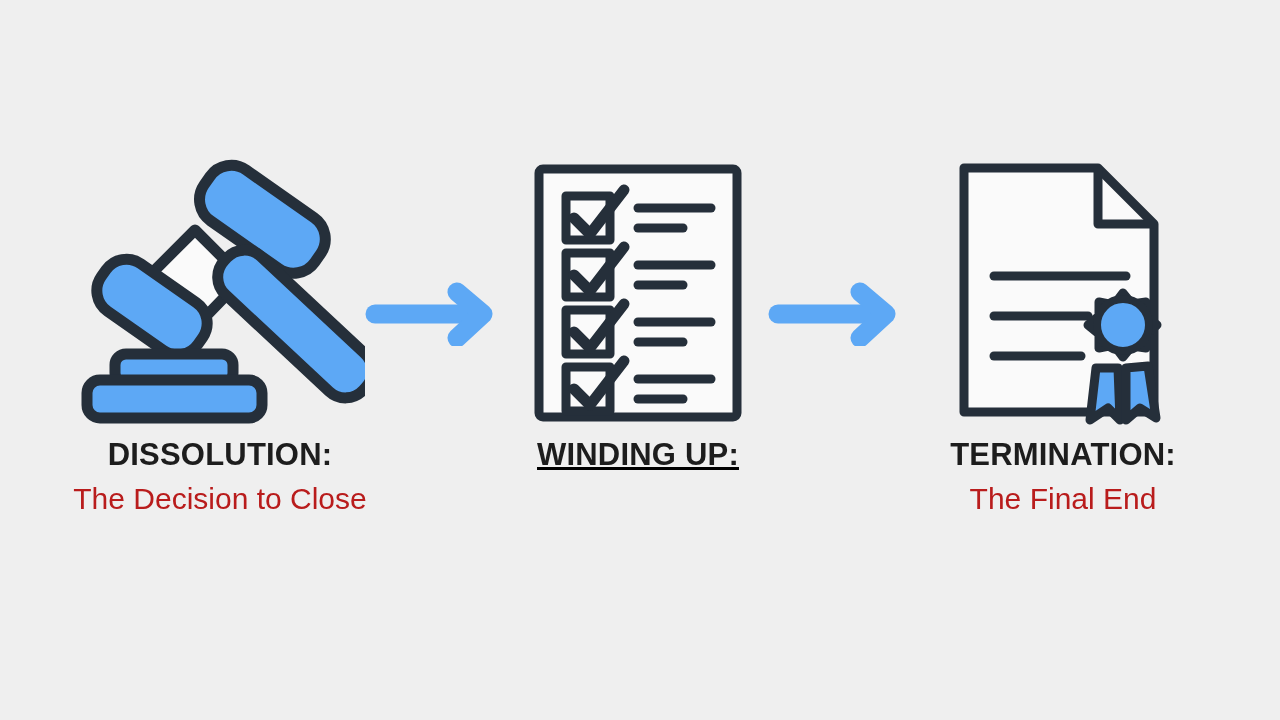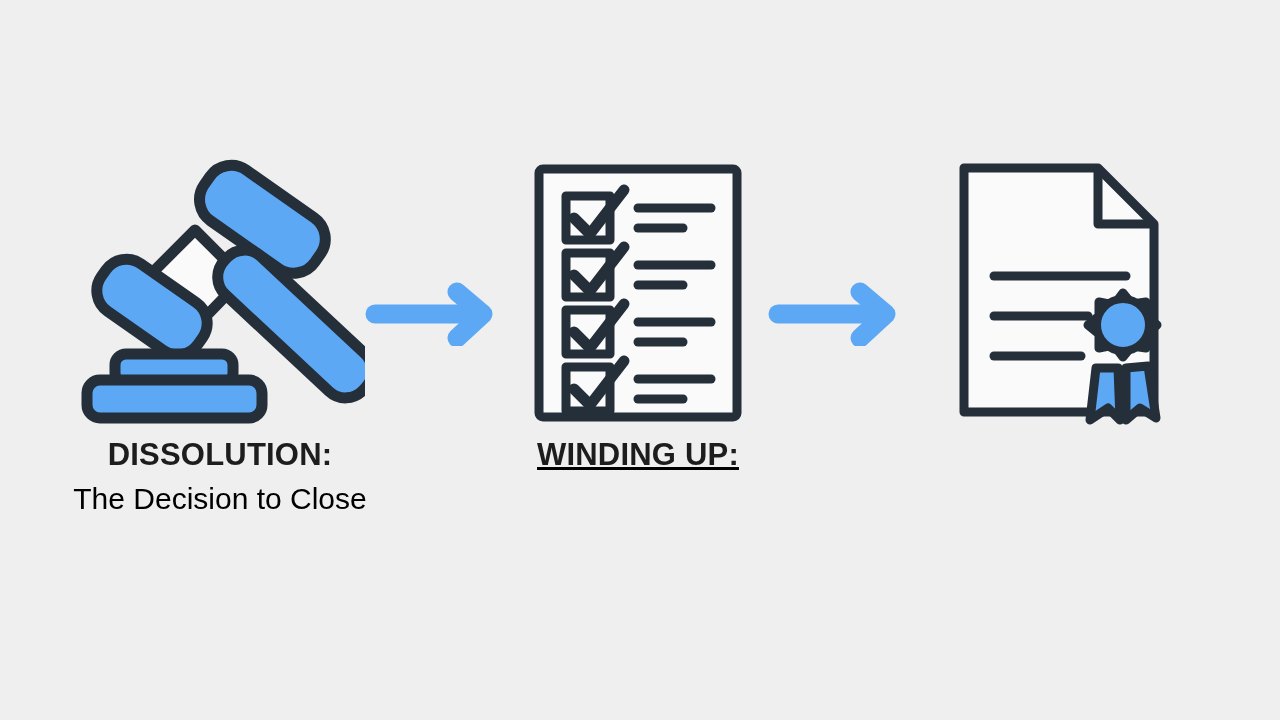--- a/index.html
+++ b/index.html
@@ -47,21 +47,21 @@
   .caption-title {
     font-size: 31px;
     font-weight: bold;
     color: #1d1d1d;
     letter-spacing: 0.2px;
     white-space: nowrap;
   }
   .caption-sub {
     font-size: 30px;
     font-weight: 400;
-    color: #000000;
+    color: #b91c1c;
     margin-top: 14px;
     white-space: nowrap;
   }
 
   .arrow {
     position: absolute;
     top: 282px;
     width: 140px;
     height: 64px;
   }
@@ -169,16 +169,18 @@
         </g>
 
         <path d="M 175 152
                  L 190 155 L 199 143 L 208 154 L 222 152 L 222 166
                  L 233 175 L 222 184 L 222 198 L 208 196 L 199 207
                  L 190 195 L 175 198 L 175 184 L 164 175 L 175 166 Z" transform="translate(-24,-8)" fill="#5da8f5" stroke="#252f3a" stroke-width="9" stroke-linejoin="round"></path>
         <circle cx="175" cy="167" r="26" fill="#5da8f5" stroke="#252f3a" stroke-width="8"></circle>
       </svg>
     </div>
     <div class="caption">
+      <div class="caption-title">TERMINATION:</div>
+      <div class="caption-sub">The Final End</div>
     </div>
   </div>
 
 </div>
 
 </body></html>

